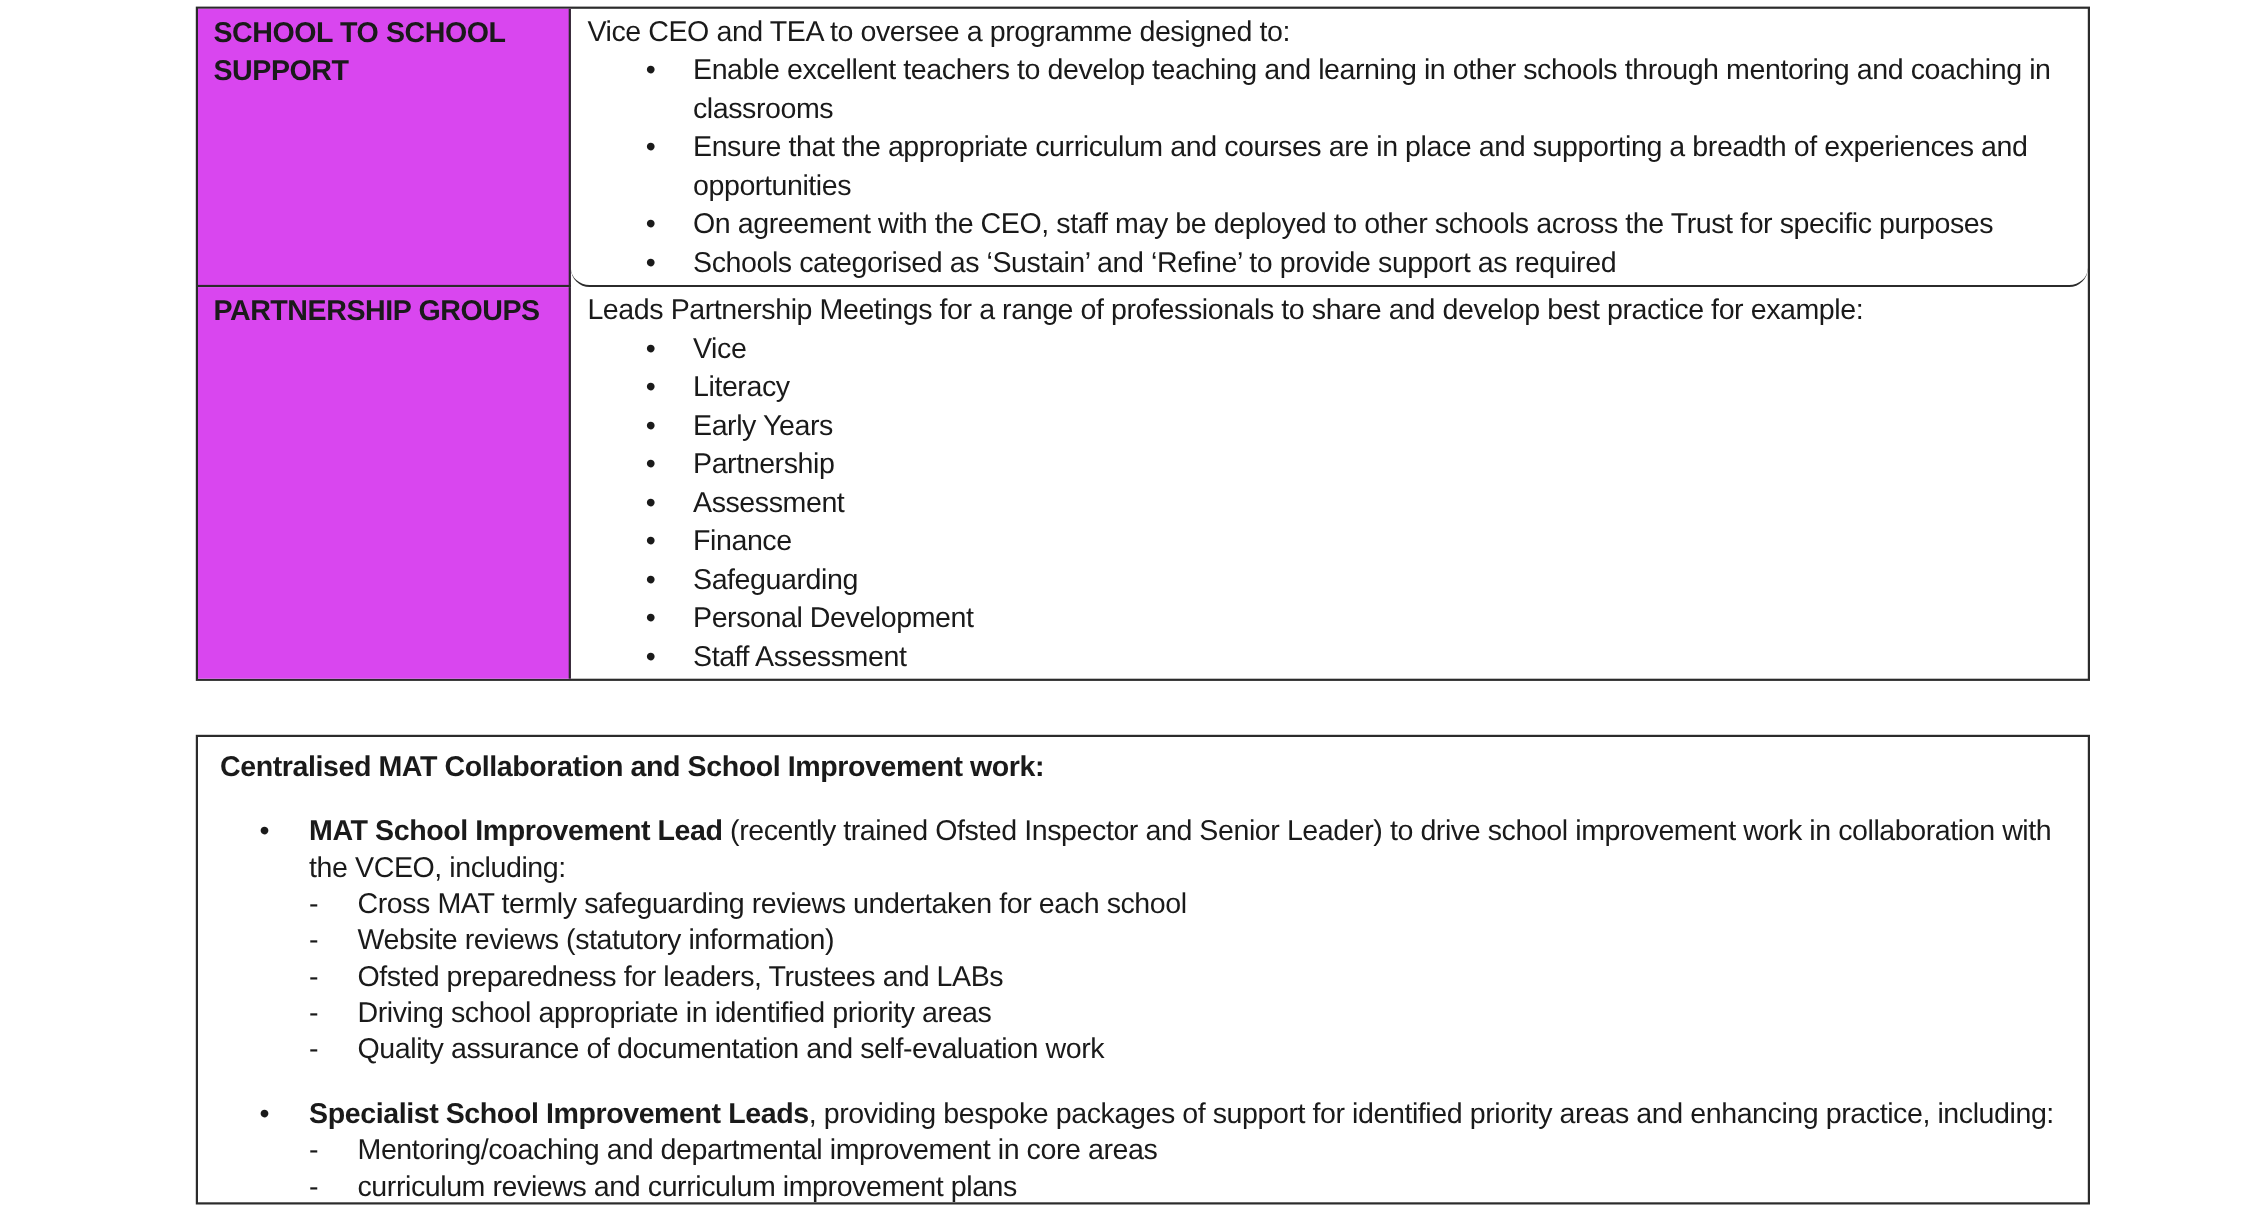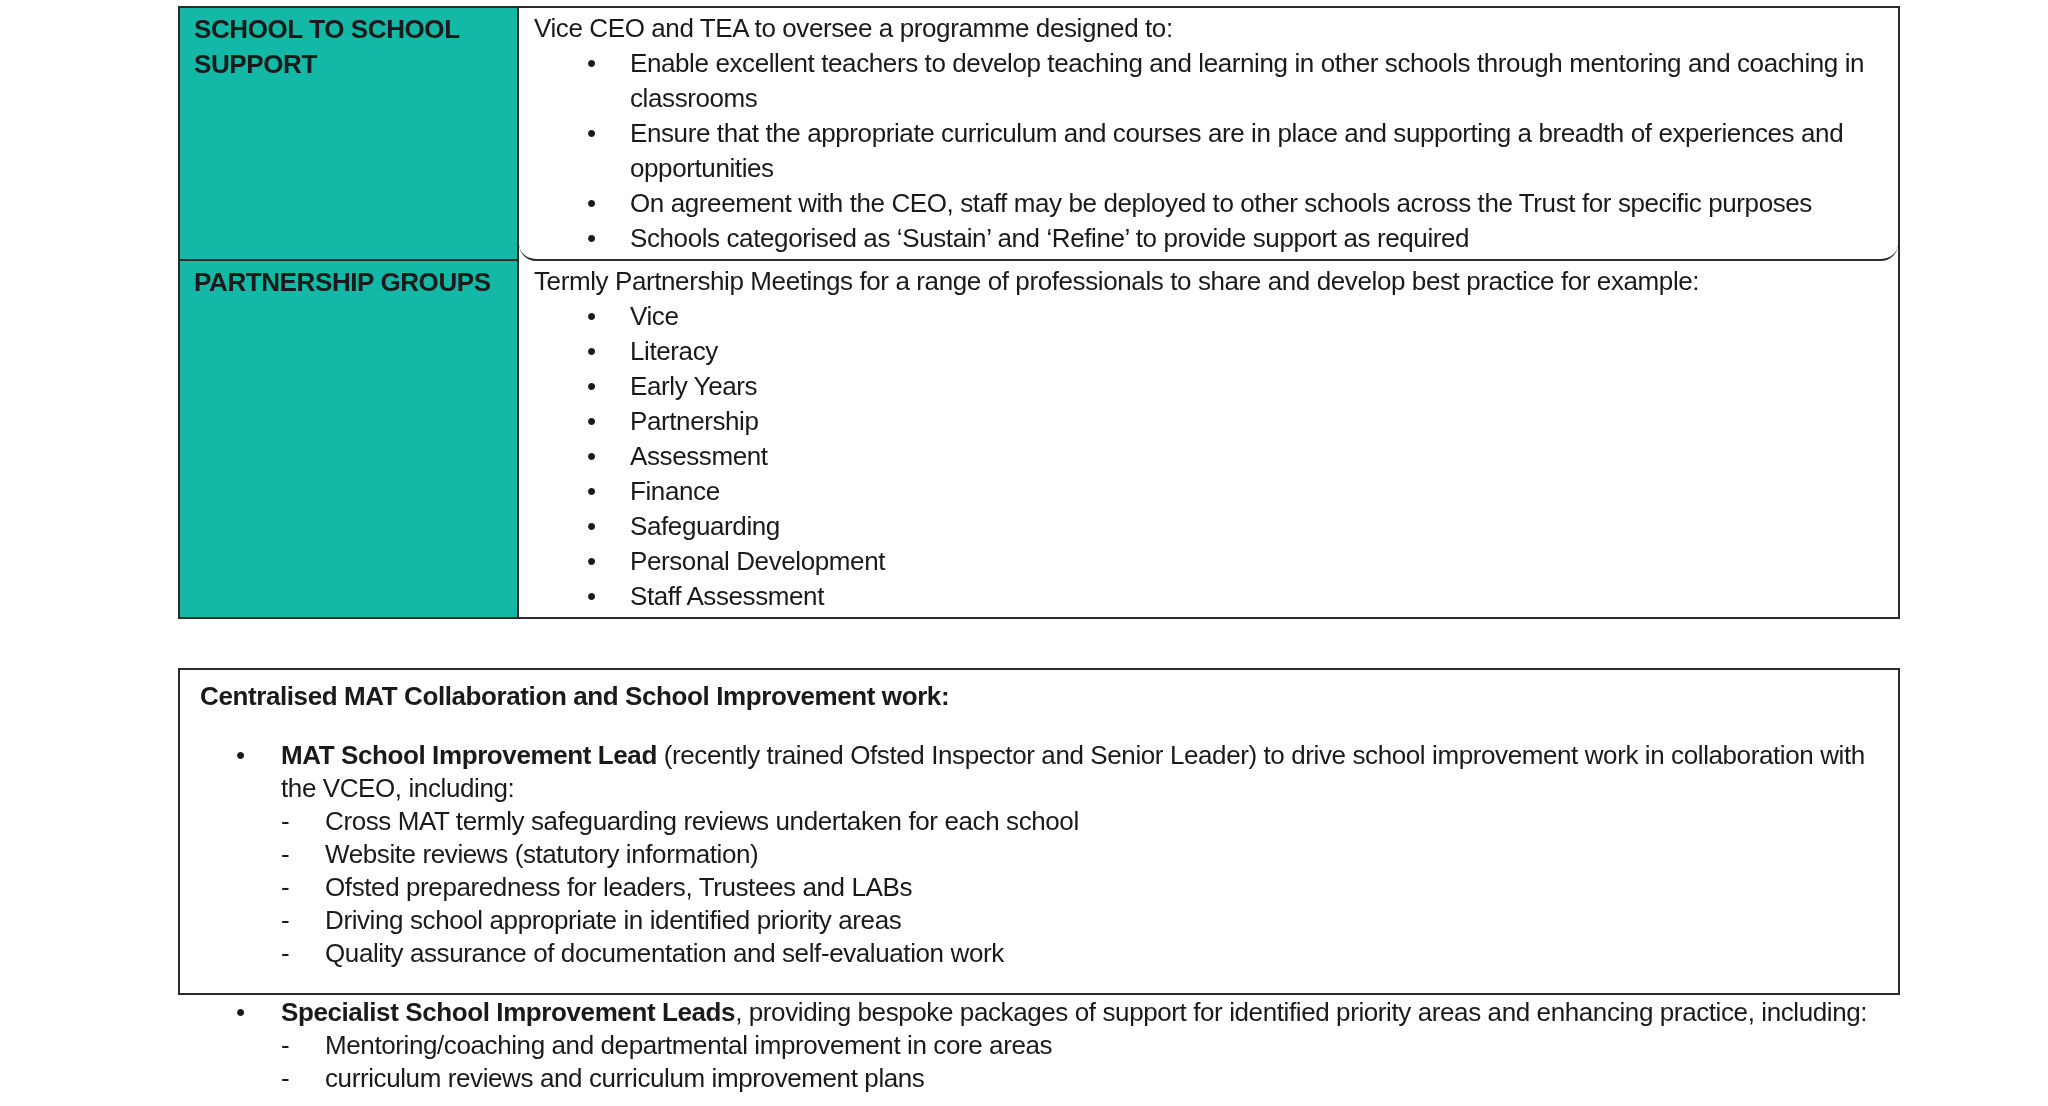--- a/index.html
+++ b/index.html
@@ -28,21 +28,21 @@
     box-sizing: border-box;
     display: grid;
     grid-template-columns: 339px 1fr;
   }
   .t-row { display: contents; }
   .cell {
     box-sizing: border-box;
     line-height: 35px;
   }
   .cell.head {
-    background: #14b8a6;
+    background: #d946ef;
     border-right: 2px solid #2b2b2b;
     font-weight: bold;
     padding: 4px 12px 4px 14px;
   }
   .cell.body {
     padding: 3px 20px 3px 15px;
     border-radius: 17px;
   }
   .t-row.first .cell { border-bottom: 2px solid #2b2b2b; }
 
@@ -57,21 +57,21 @@
     grid-template-columns: 43px 1fr;
   }
   .marker { font-weight: normal; }
 
   
   .info-box {
     position: absolute;
     left: 178px;
     top: 668px;
     width: 1722px;
-    height: 327px;
+    height: 427px;
     border: 2px solid #2b2b2b;
     box-sizing: border-box;
     padding: 10px 24px 8px 20px;
     line-height: 33px;
   }
   .box-title {
     margin: 0 0 26px 0;
     font-weight: bold;
   }
   ul.lvl1 {
@@ -126,21 +126,21 @@
         </li>
       </ul>
     </div>
   </div>
 
   <div class="t-row">
     <div class="cell head">
       <span>PARTNERSHIP GROUPS</span>
     </div>
     <div class="cell body">
-      <p>Termly Partnership Meetings for a range of professionals to share and develop best practice for example:</p>
+      <p>Leads Partnership Meetings for a range of professionals to share and develop best practice for example:</p>
       <ul class="blist">
         <li>
           <span class="marker">•</span>
           <span>Vice</span>
         </li>
         <li>
           <span class="marker">•</span>
           <span>Literacy</span>
         </li>
         <li>

